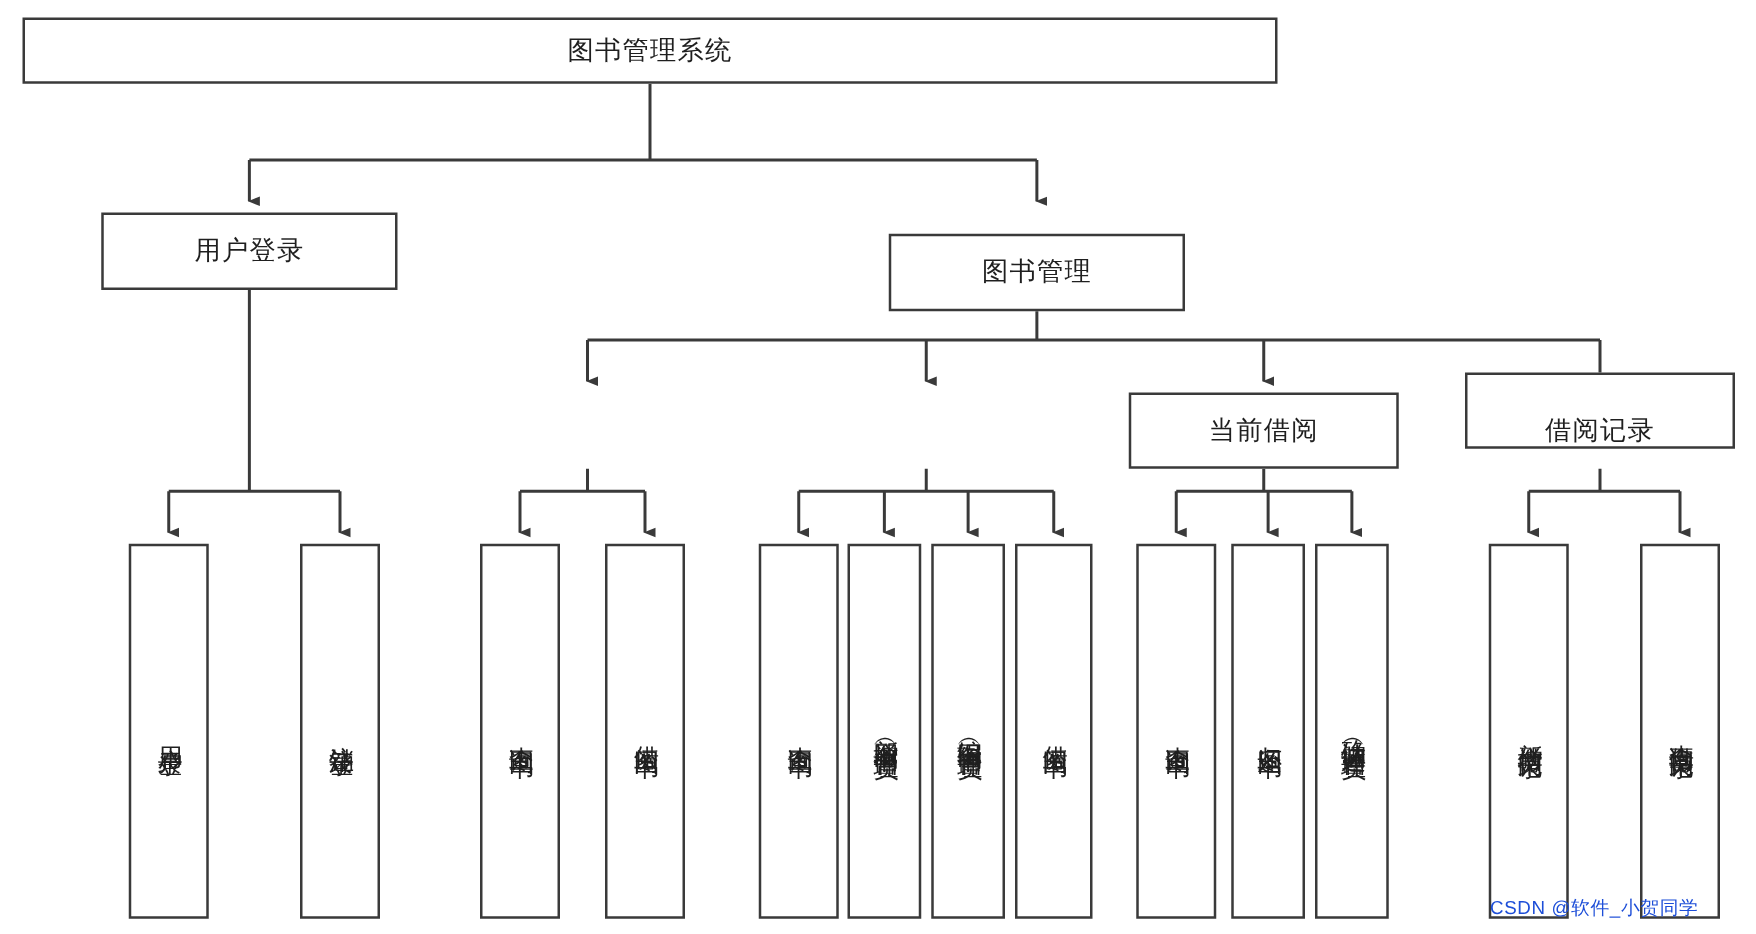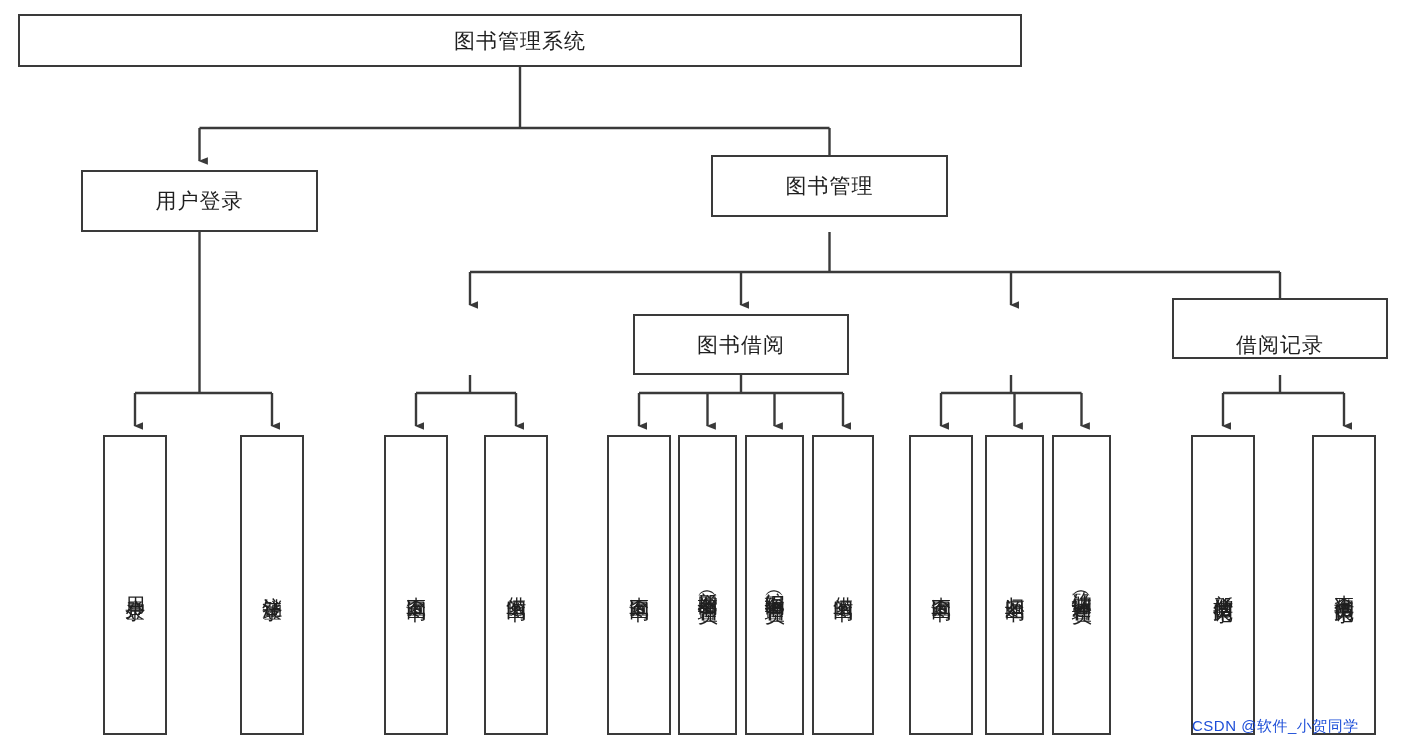--- a/index.html
+++ b/index.html
@@ -108,26 +108,26 @@
       </g>
   </svg>
 
   <div class="node-box" style="left: 18px; top: 14px; width: 1004px; height: 53px;">
     <span class="node-label-h">图书管理系统</span>
   </div>
 
   <div class="node-box" style="left: 81px; top: 170px; width: 237px; height: 62px;">
     <span class="node-label-h">用户登录</span>
   </div>
-  <div class="node-box" style="left: 711px; top: 155px; width: 237px; height: 62px;">
+  <div class="node-box" style="left: 711px; top: 187px; width: 237px; height: 62px;">
     <span class="node-label-h">图书管理</span>
   </div>
 
-  <div class="node-box" style="left: 633px; top: 314px; width: 216px; height: 61px;">
-    <span class="node-label-h">图书借阅</span>
+  <div class="node-box" style="left: 903px; top: 314px; width: 216px; height: 61px;">
+    <span class="node-label-h">当前借阅</span>
   </div>
   <div class="node-box" style="left: 1172px; top: 298px; width: 216px; height: 61px; align-items: flex-end;">
     <span class="node-label-h">借阅记录</span>
   </div>
 
   <div class="node-box" style="left: 103px; top: 435px; width: 64px; height: 300px;">
     <span class="node-label-v">用户登录</span>
   </div>
   <div class="node-box" style="left: 240px; top: 435px; width: 64px; height: 300px;">
     <span class="node-label-v">注销登录</span>

